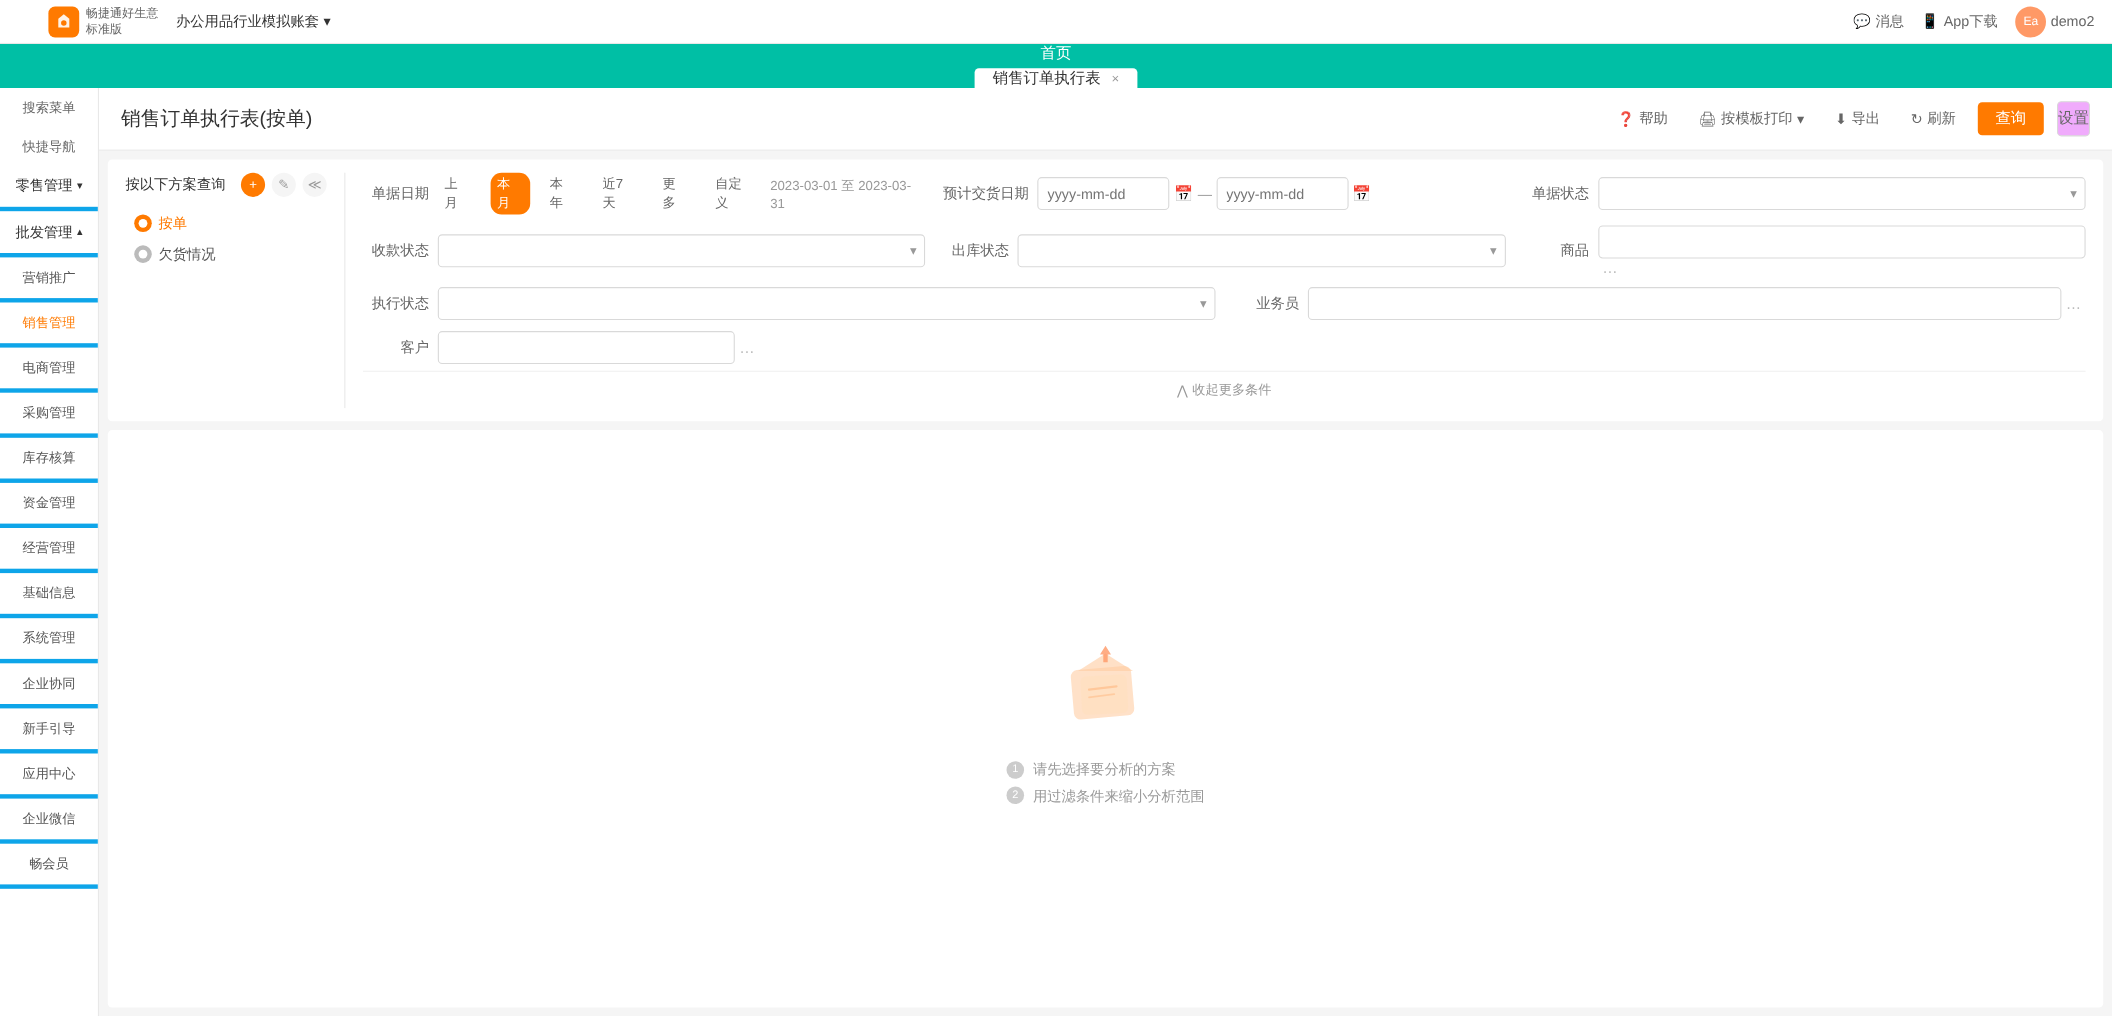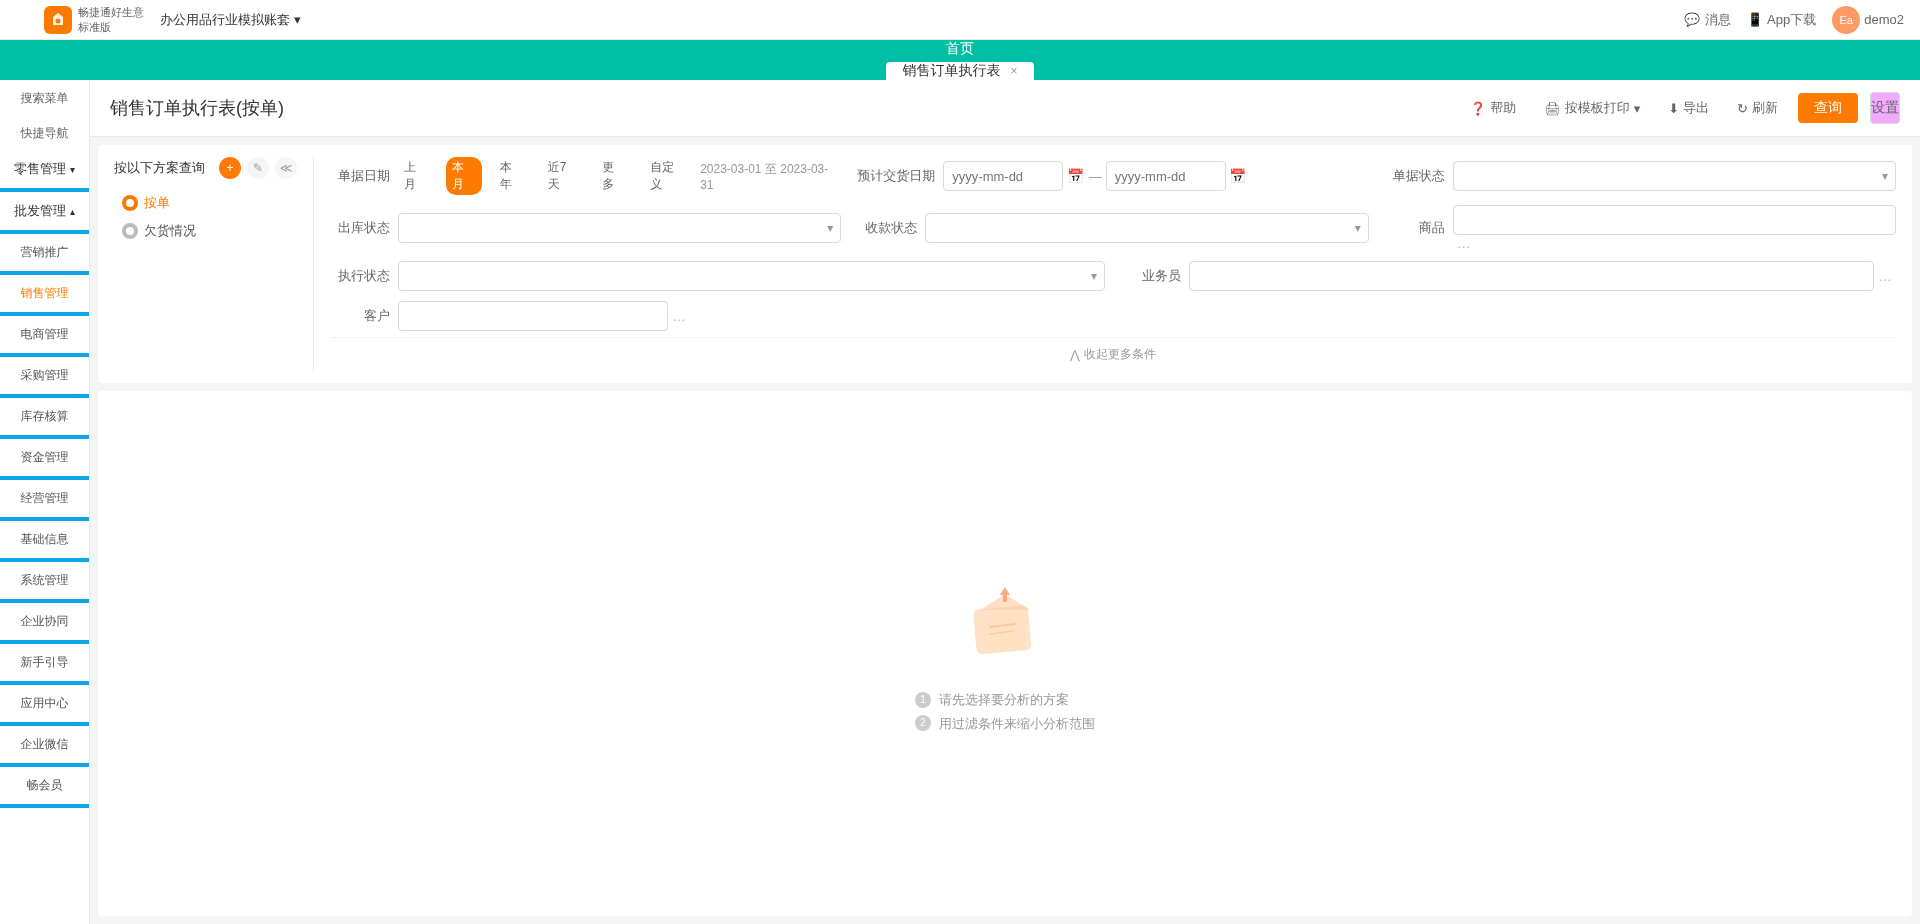--- a/index.html
+++ b/index.html
@@ -309,30 +309,30 @@
                   <select class="filter-select">
                     <option value=""></option>
                   </select>
                 </div>
               </div>
             </div>
 
             <div class="filter-row">
 
               <div class="filter-field">
-                <span class="filter-label">出库状态</span>
+                <span class="filter-label">收款状态</span>
                 <div class="filter-select-wrap">
                   <select class="filter-select">
                     <option value=""></option>
                   </select>
                 </div>
               </div>
 
               <div class="filter-field">
-                <span class="filter-label">收款状态</span>
+                <span class="filter-label">出库状态</span>
                 <div class="filter-select-wrap">
                   <select class="filter-select">
                     <option value=""></option>
                   </select>
                 </div>
               </div>
 
               <div class="filter-field">
                 <span class="filter-label">商品</span>
                 <div class="filter-control">

